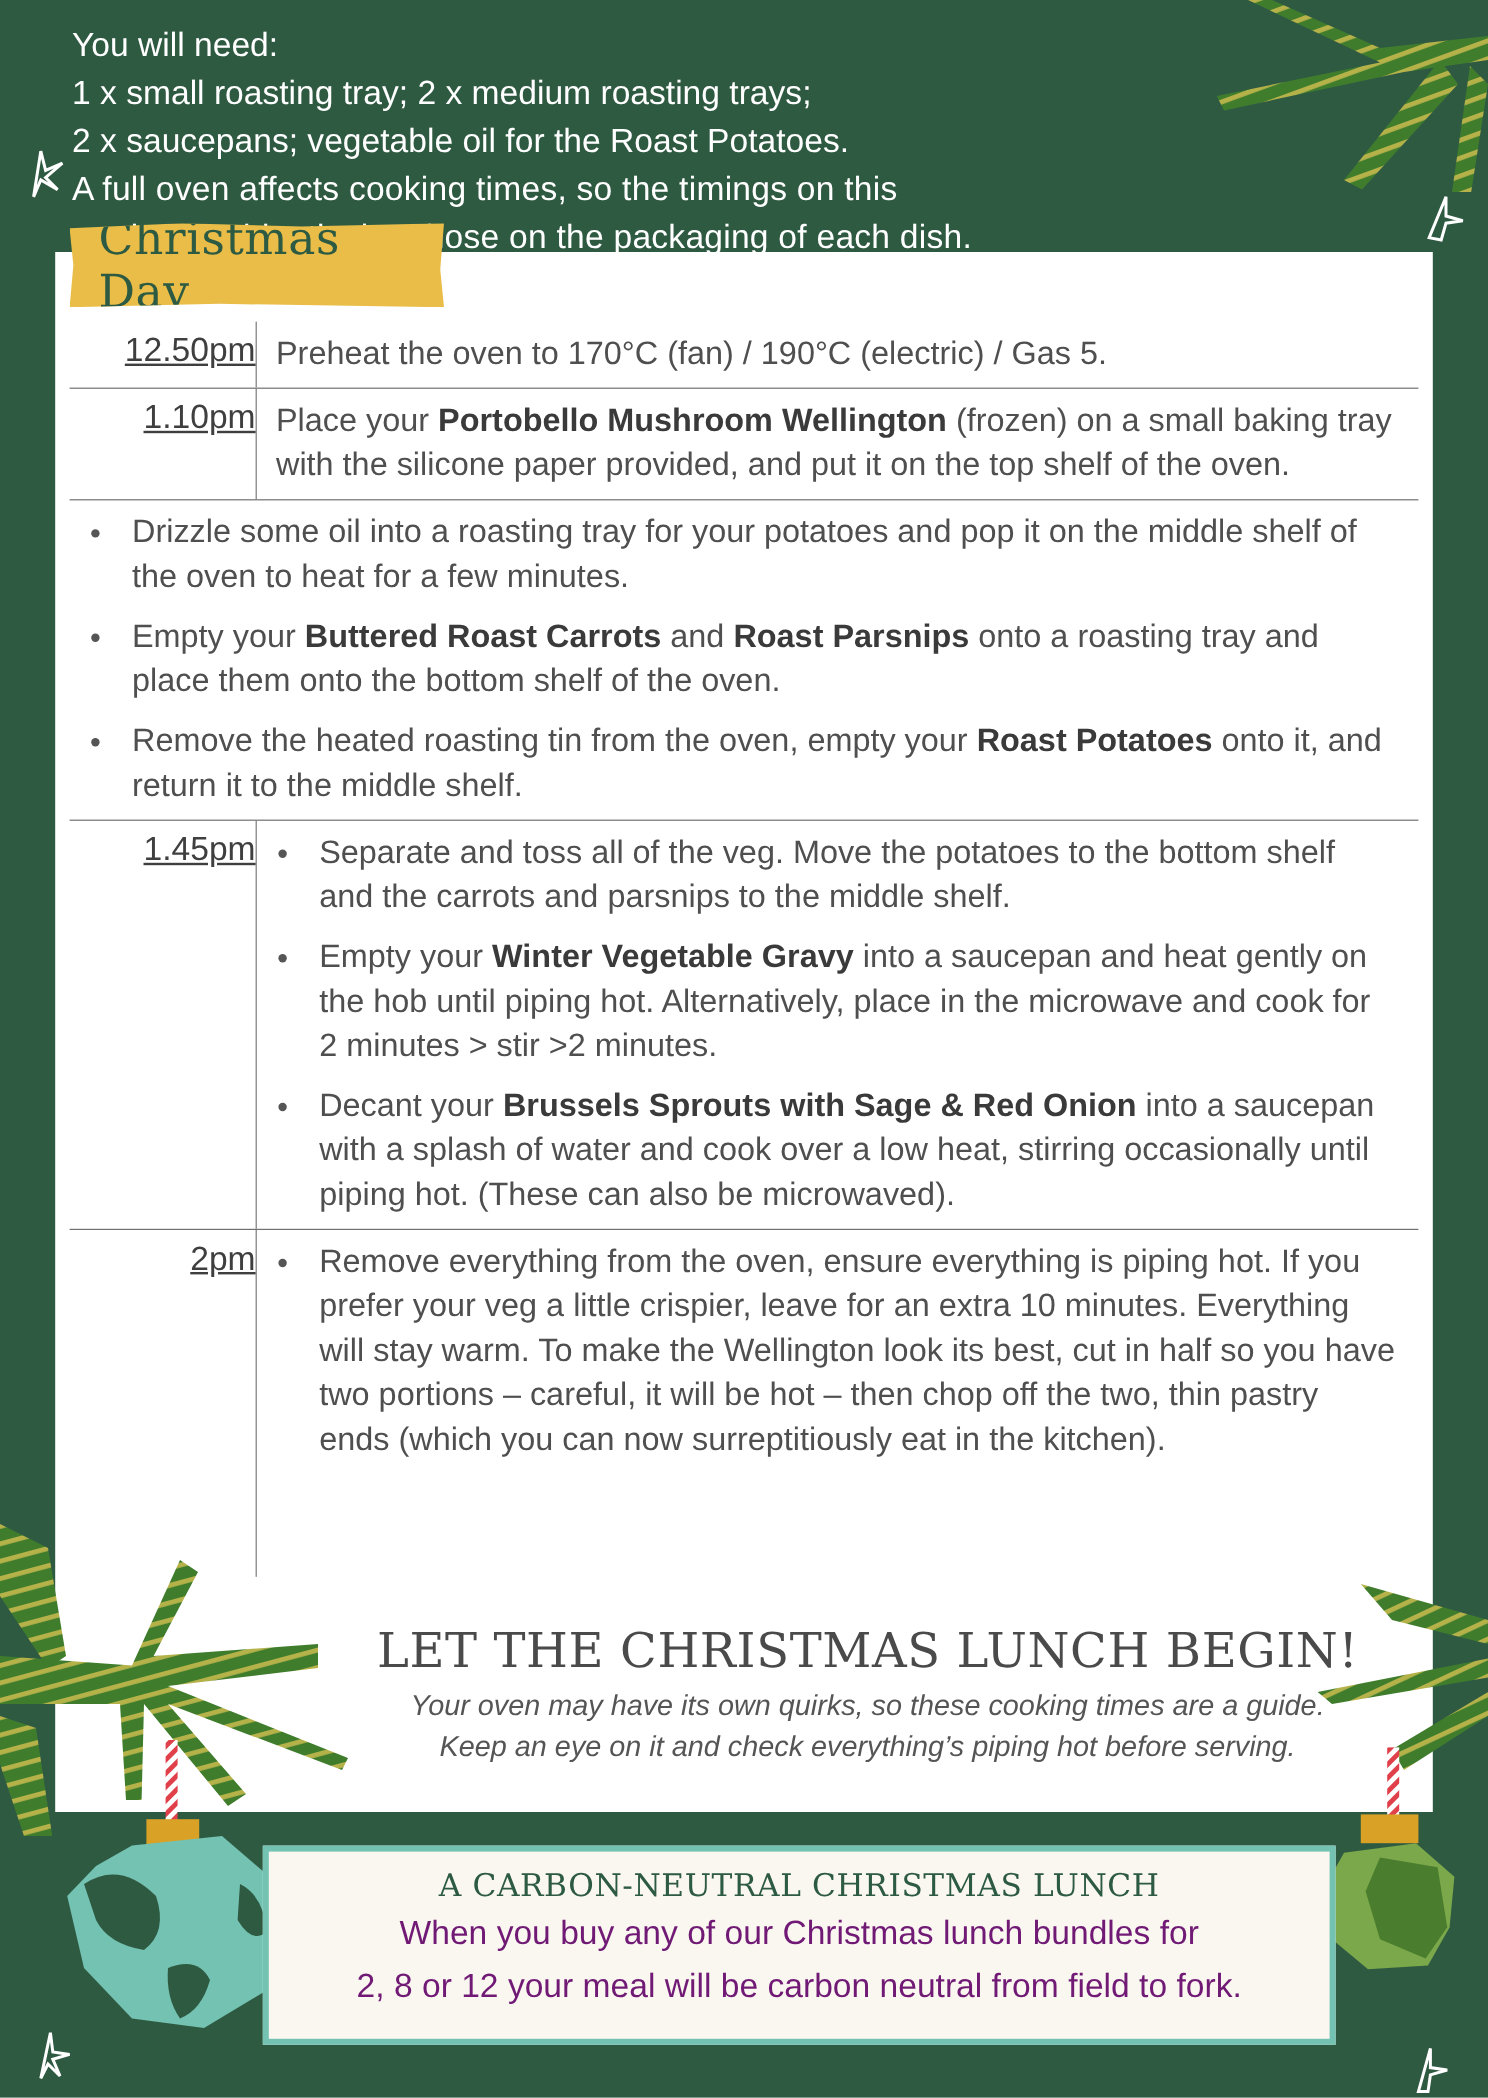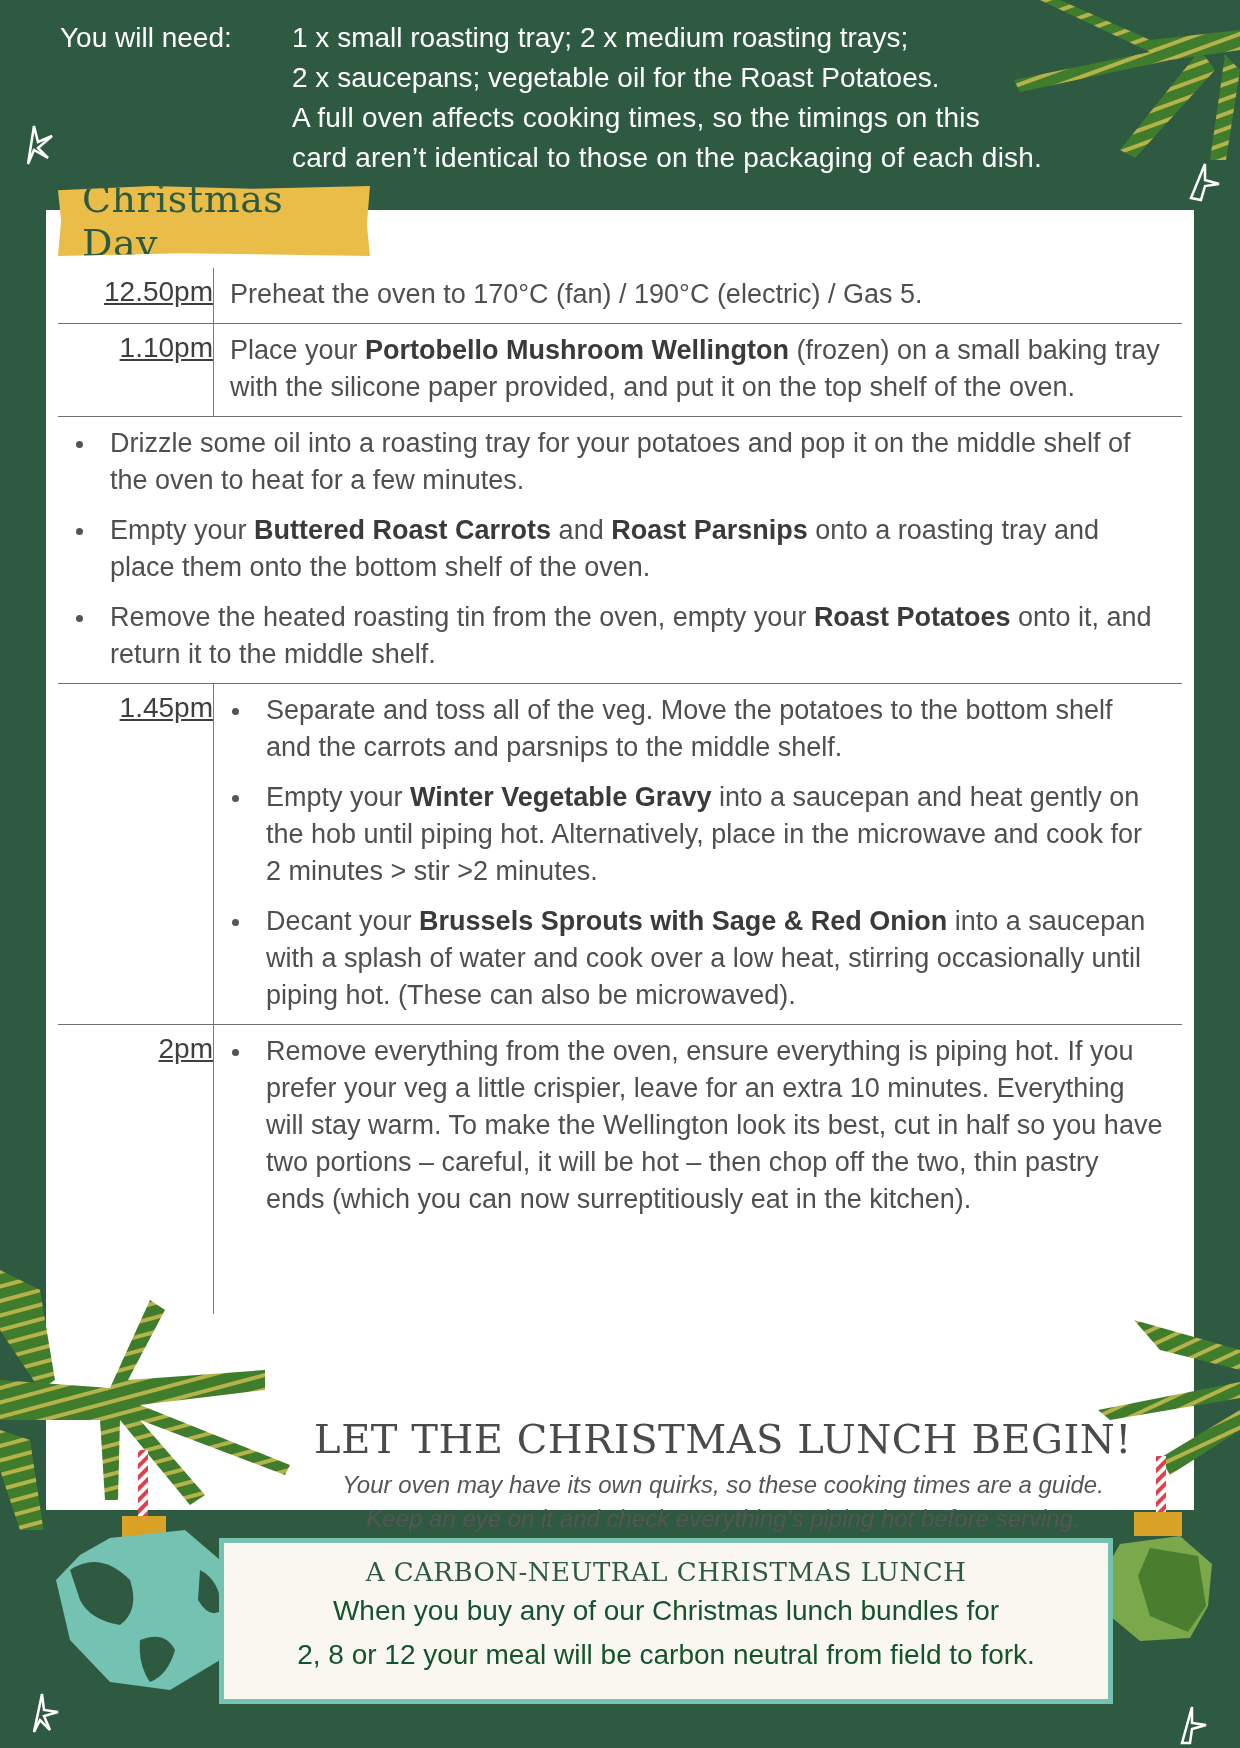--- a/index.html
+++ b/index.html
@@ -10,21 +10,21 @@
     position: relative;
     color: #4a4a4a;
   }
   .deco { position: absolute; pointer-events: none; }
 
   
   .intro {
     position: absolute; left: 60px; top: 18px; width: 1010px;
     color: #ffffff; font-size: 28px; line-height: 40px;
   }
-  .intro .row { display: flex; }
+  .intro .row { display: flex; flex-direction: column; }
   .intro .label { width: 232px; flex: none; }
   .intro .lines { flex: 1; }
   .intro .lines .light { font-weight: normal; letter-spacing: 0.2px; }
 
   
   .card {
     position: absolute; left: 46px; top: 210px; width: 1148px; height: 1300px;
     background: #ffffff;
   }
   .day-banner {
@@ -53,41 +53,41 @@
   .sbody b { font-weight: bold; color: #3a3a3a; }
   .sbody ul { list-style: none; }
   .sbody li { position: relative; padding-left: 36px; margin-bottom: 13px; }
   .sbody li:last-child { margin-bottom: 0; }
   .sbody li::before {
     content: ""; position: absolute; left: 2px; top: 16px; width: 7px; height: 7px;
     border-radius: 50%; background: #555;
   }
 
   .begin {
-    position: absolute; left: 258px; top: 1416px; width: 930px; text-align: center;
+    position: absolute; left: 258px; top: 1353px; width: 930px; text-align: center;
   }
   .begin h2 {
     font-family: "DejaVu Serif", serif; font-weight: normal; color: #4a4a4a;
     font-size: 40px; letter-spacing: 0.5px;
   }
   .begin p {
     font-style: italic; color: #555; font-size: 24px; line-height: 34px; margin-top: 6px;
   }
 
   
   .carbon {
     position: absolute; left: 219px; top: 1538px; width: 894px; height: 166px;
     background: #faf7f0; border: 5px solid #74c2b2;
     text-align: center;
   }
   .carbon h3 {
     font-family: "DejaVu Serif", serif; font-weight: normal; color: #2d5a42;
     font-size: 26px; margin-top: 14px; letter-spacing: 0.5px;
   }
-  .carbon p { color: #14532d; font-size: 28px; line-height: 40px; margin-top: 4px; }
+  .carbon p { color: #701a75; font-size: 28px; line-height: 40px; margin-top: 4px; }
 </style>
 </head>
 <body>
 
 <svg class="deco" style="left:1000px;top:0;" width="240" height="170" viewBox="0 0 240 170">
   <defs>
     <pattern id="stripe1" width="14" height="14" patternUnits="userSpaceOnUse" patternTransform="rotate(70)">
       <rect width="14" height="14" fill="#3f7d2c"></rect>
       <rect width="4" height="14" fill="#b5b24a"></rect>
     </pattern>

